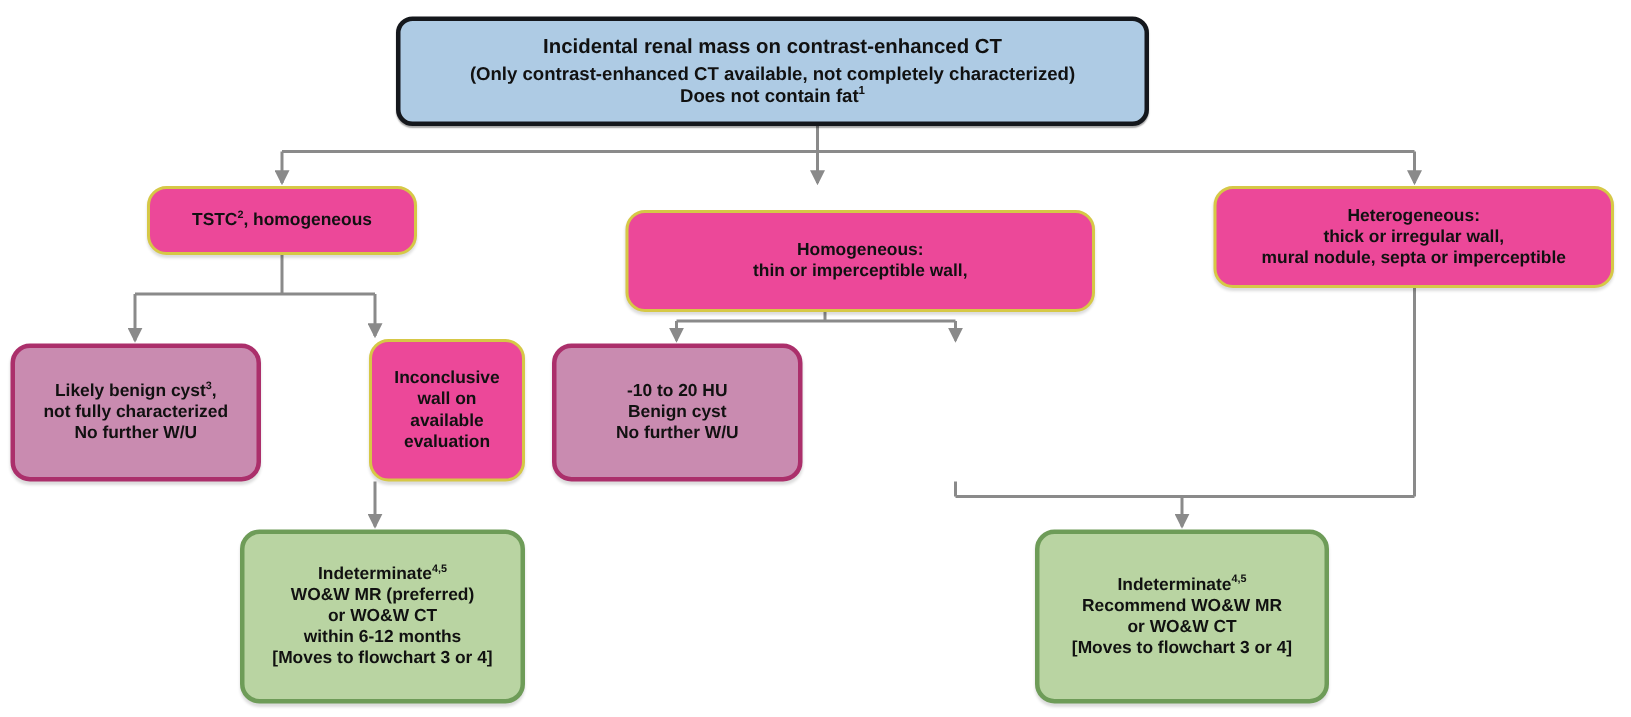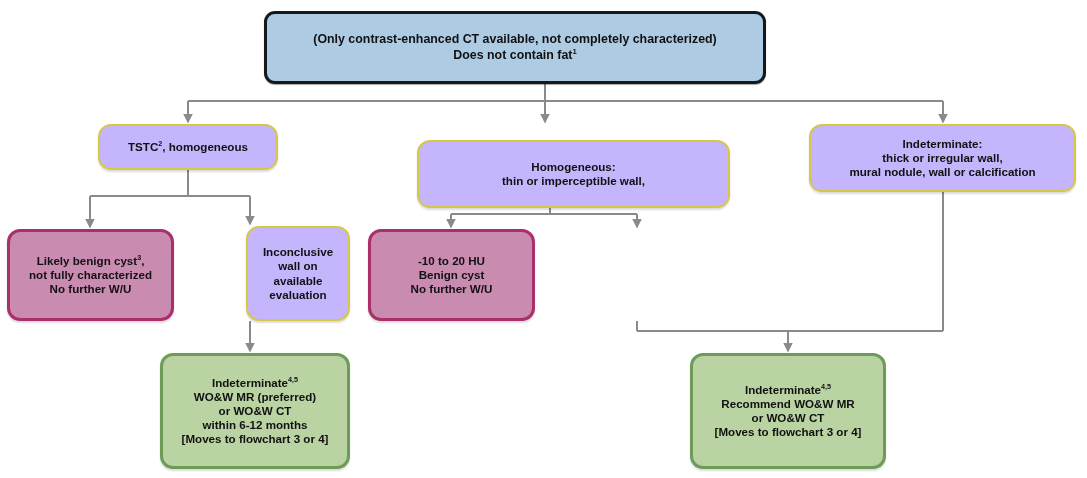--- a/index.html
+++ b/index.html
@@ -71,21 +71,21 @@
     font-size: 12.4px;
     box-shadow: 0 1px 1px rgba(0,0,0,0.35);
   }
   .node-root .line-title {
     font-size: 13.6px;
     margin-bottom: 2px;
   }
 
   
   .node-yellow {
-    background: #c4b5fd;
+    background: #ec4899;
     border-color: #d6c846;
     border-width: 2.5px;
     border-radius: 13px;
     font-size: 11.6px;
     box-shadow: 0 2px 2px rgba(0,0,0,0.14);
   }
 
   
   .node-pink {
     background: #c98bb0;
@@ -153,37 +153,38 @@
       <path d="M 250 321 L 250 351" marker-end="url(#arrow)"></path>
 
       <path d="M 637 321 L 637 331"></path>
       <path d="M 943 192 L 943 331"></path>
       <path d="M 637 331 L 943 331"></path>
       <path d="M 788 331 L 788 351" marker-end="url(#arrow)"></path>
     </g>
   </svg>
 
   <div class="node node-root">
+    <span class="line line-title">Incidental renal mass on contrast-enhanced CT</span>
     <span class="line">(Only contrast-enhanced CT available, not completely characterized)</span>
     <span class="line"><span>Does not contain fat</span><sup>1</sup></span>
   </div>
 
   <div class="node node-yellow node-tstc">
     <span class="line"><span>TSTC</span><sup>2</sup><span>, homogeneous</span></span>
   </div>
 
   <div class="node node-yellow node-homog">
     <span class="line">Homogeneous:</span>
     <span class="line">thin or imperceptible wall,</span>
   </div>
 
   <div class="node node-yellow node-hetero">
-    <span class="line">Indeterminate:</span>
+    <span class="line">Heterogeneous:</span>
     <span class="line">thick or irregular wall,</span>
-    <span class="line">mural nodule, wall or calcification</span>
+    <span class="line">mural nodule, septa or imperceptible</span>
   </div>
 
   <div class="node node-pink node-likely">
     <span class="line"><span>Likely benign cyst</span><sup>3</sup><span>,</span></span>
     <span class="line">not fully characterized</span>
     <span class="line">No further W/U</span>
   </div>
 
   <div class="node node-yellow node-inconcl">
     <span class="line">Inconclusive</span>

